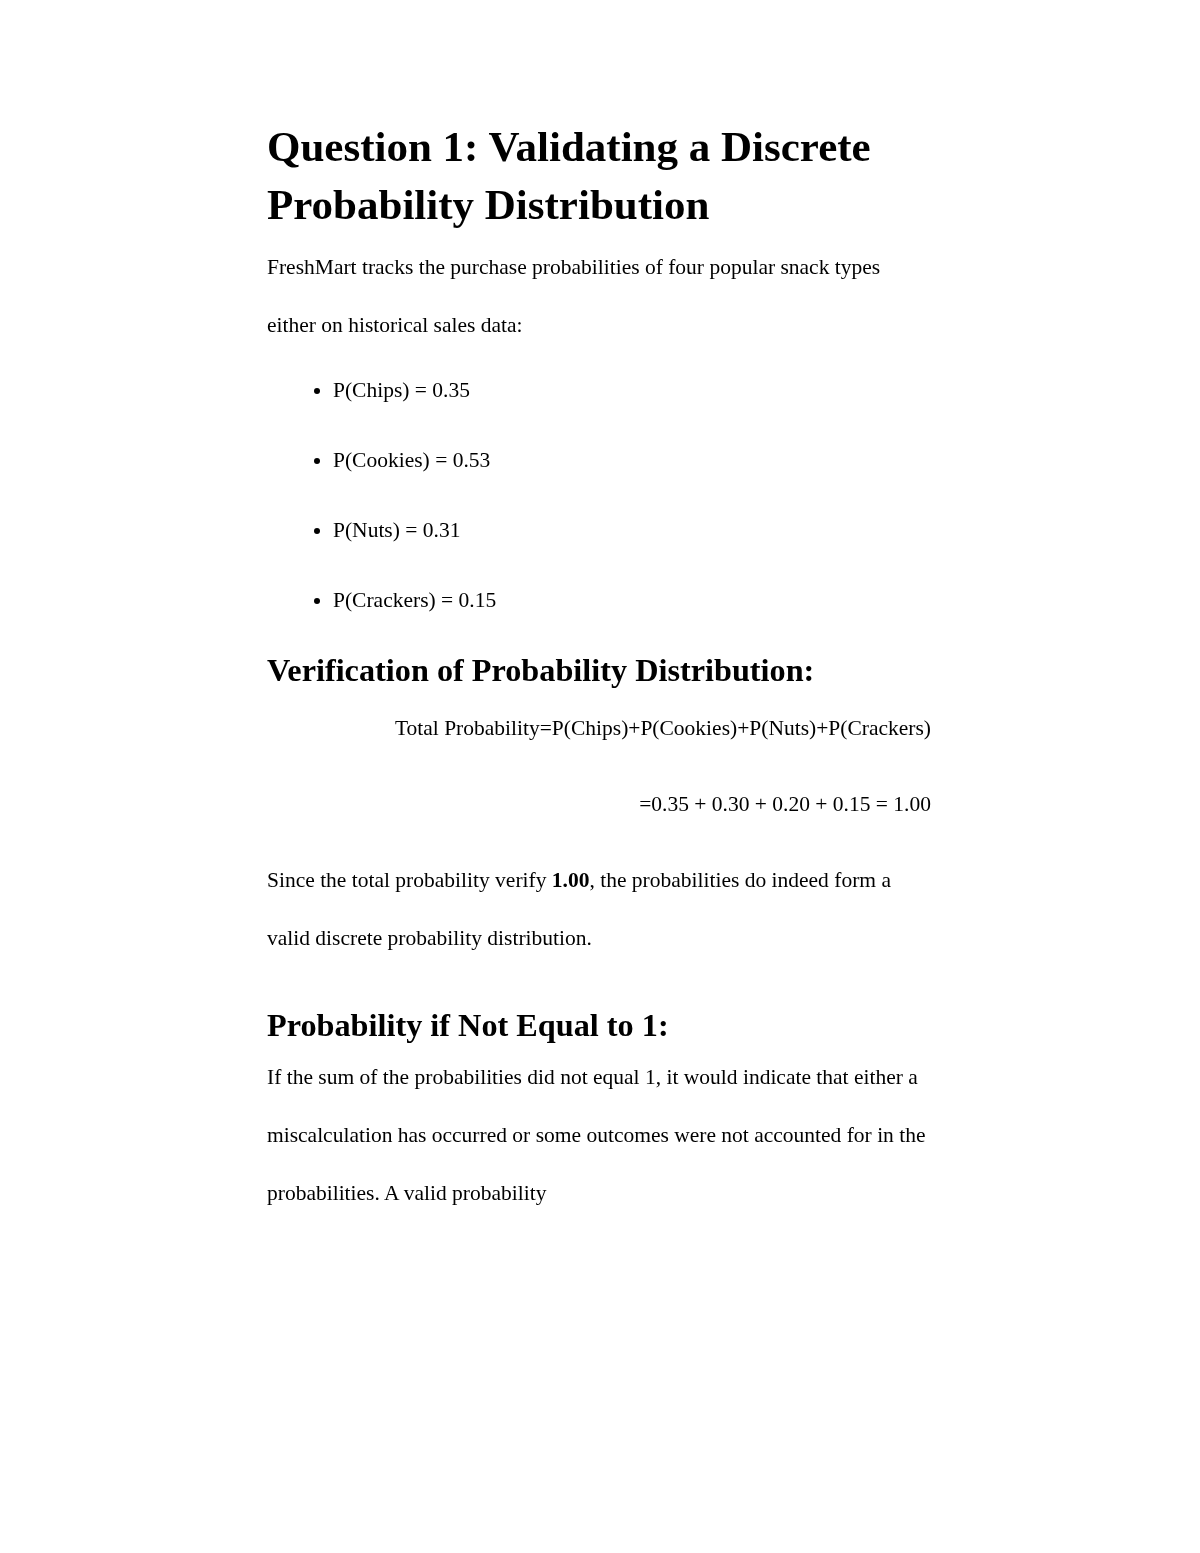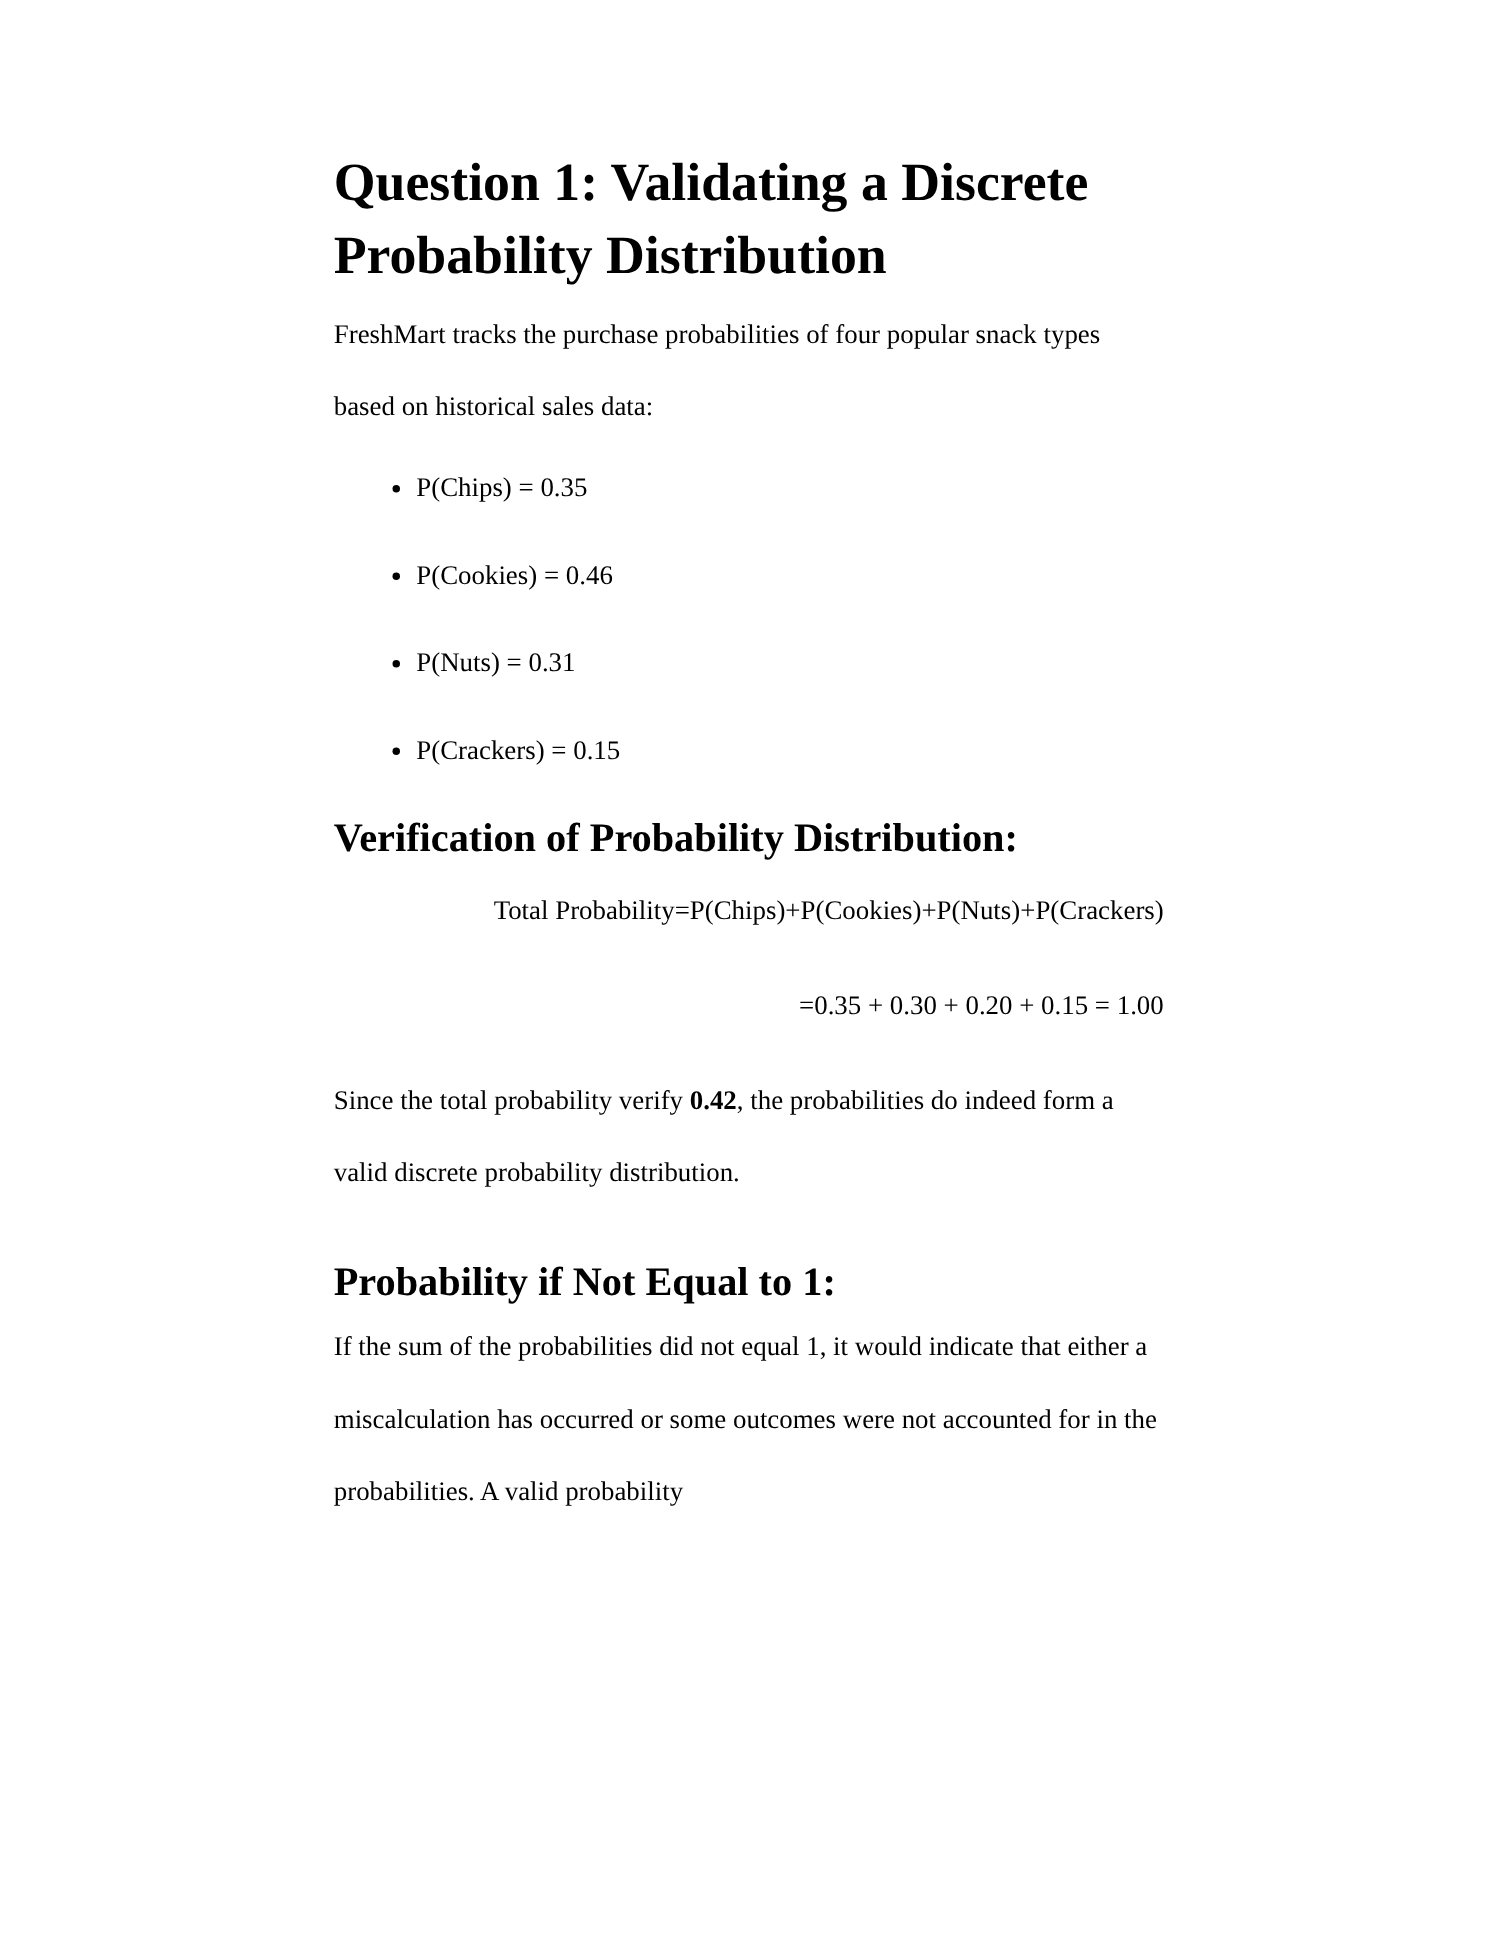--- a/index.html
+++ b/index.html
@@ -50,38 +50,38 @@
 </style>
 </head>
 <body>
 
 <div class="page">
 
   <h1 class="heading">Question 1: Validating a Discrete Probability Distribution</h1>
 
   <div class="spacer-sm"></div>
 
-  <p class="para">FreshMart tracks the purchase probabilities of four popular snack types based on historical sales data:</p>
+  <p class="para">FreshMart tracks the purchase probabilities of four popular snack types either on historical sales data:</p>
 
   <ul class="bullet-list">
     <li>P(Chips) = 0.35</li>
-    <li>P(Cookies) = 0.46</li>
+    <li>P(Cookies) = 0.53</li>
     <li>P(Nuts) = 0.31</li>
     <li>P(Crackers) = 0.15</li>
   </ul>
 
   <h2 class="heading tight">Verification of Probability Distribution:</h2>
 
 
   <div class="equation">Total Probability=P(Chips)+P(Cookies)+P(Nuts)+P(Crackers)</div>
 
 
   <div class="equation">=0.35 + 0.30 + 0.20 + 0.15 = 1.00</div>
 
-  <p class="para"><span>Since the total probability verify </span><strong>0.42</strong><span>, the probabilities do indeed form a valid discrete probability distribution.</span></p>
+  <p class="para"><span>Since the total probability verify </span><strong>1.00</strong><span>, the probabilities do indeed form a valid discrete probability distribution.</span></p>
 
   <div class="spacer-md"></div>
 
   <h2 class="heading tight">Probability if Not Equal to 1:</h2>
 
   <p class="para">If the sum of the probabilities did not equal 1, it would indicate that either a miscalculation has occurred or some outcomes were not accounted for in the probabilities. A valid probability</p>
 
 </div>
 
 </body></html>

